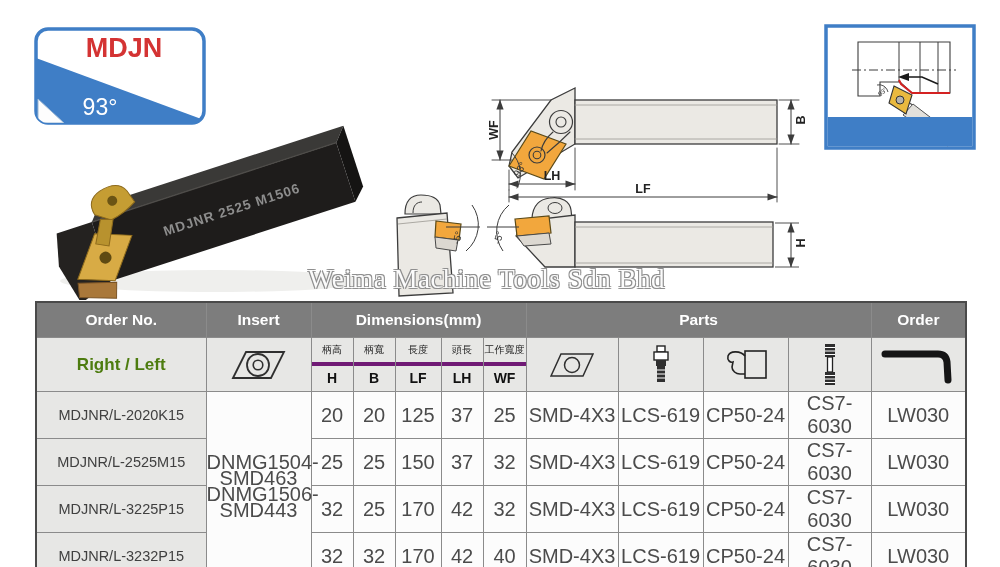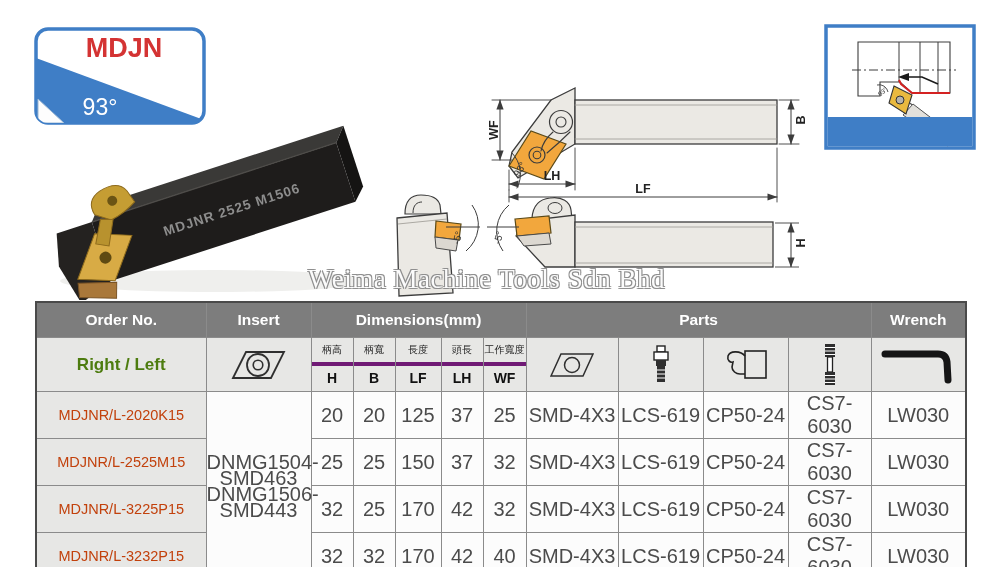--- a/index.html
+++ b/index.html
@@ -14,21 +14,21 @@
   table.spec{position:absolute;left:35px;top:301px;width:930px;border-collapse:collapse;
              table-layout:fixed;border:2px solid #4a4a4a;}
   .spec th,.spec td{border:1px solid #8b8b8b;text-align:center;vertical-align:middle;padding:0;}
   .spec thead th{background:#7d7d7d;color:#ffffff;font-size:15.5px;font-weight:bold;height:34px;text-align:center;}
   .spec .sub td{background:#e7e7e5;height:50px;}
   .rl{font-size:17px;font-weight:bold;color:#4d7c0f;}
   .dimcell .cn{height:24px;line-height:24px;border-bottom:4px solid #701a75;font-size:10px;color:#222;
                white-space:nowrap;overflow:hidden;}
   .dimcell .en{height:25px;line-height:25px;font-weight:bold;font-size:14px;color:#111;}
   .spec .datarow td{height:33px;font-size:20px;color:#4b4b4b;background:#fcfcfc;}
-  .spec .datarow td.order-cell{background:#e7e7e5;color:#c2410c;font-size:14.5px;}
+  .spec .datarow td.order-cell{background:#e7e7e5;color:#404040;font-size:14.5px;}
   .insert-cell{background:#fcfcfc !important;color:#4b4b4b;font-size:13.5px;line-height:16px;}
   .icon-box{display:flex;align-items:center;justify-content:center;}
 </style>
 </head>
 <body>
 
 <div class="stage">
 
   <svg class="art" viewBox="0 0 1000 300">
     <defs>
@@ -183,21 +183,21 @@
         <col style="width:85px">
         <col style="width:83px">
       <col style="width:95px">
     </colgroup>
     <thead>
       <tr>
         <th>Order No.</th>
         <th>Insert</th>
         <th colspan="5">Dimensions(mm)</th>
         <th colspan="4">Parts</th>
-        <th>Wrench</th>
+        <th>Order</th>
       </tr>
     </thead>
     <tbody>
       <tr class="sub">
         <td class="rl">Right / Left</td>
         <td>
           <div class="icon-box">
               <svg width="56" height="38" viewBox="0 0 56 38">
             <polygon points="2,32 15,6 53,6 40,32" fill="none" stroke="#2f2f2f" stroke-width="1.8"></polygon>
             <circle cx="27" cy="19" r="11" fill="none" stroke="#2f2f2f" stroke-width="1.8"></circle>

